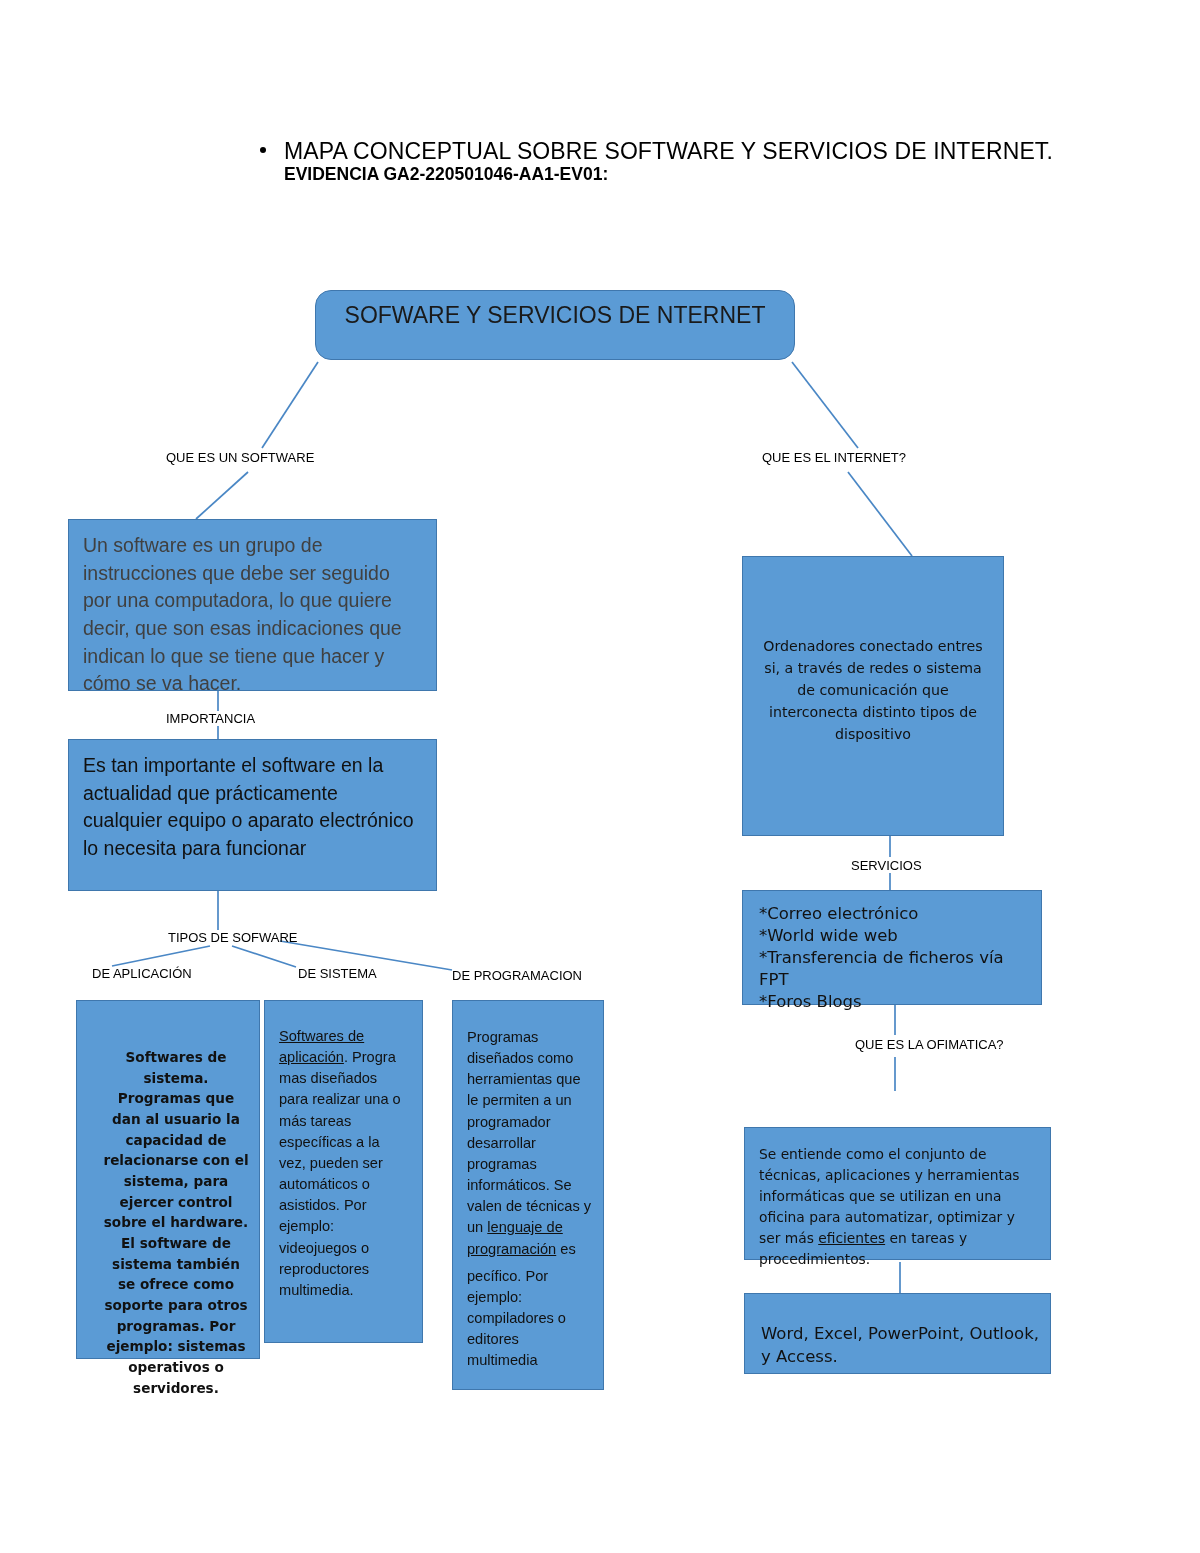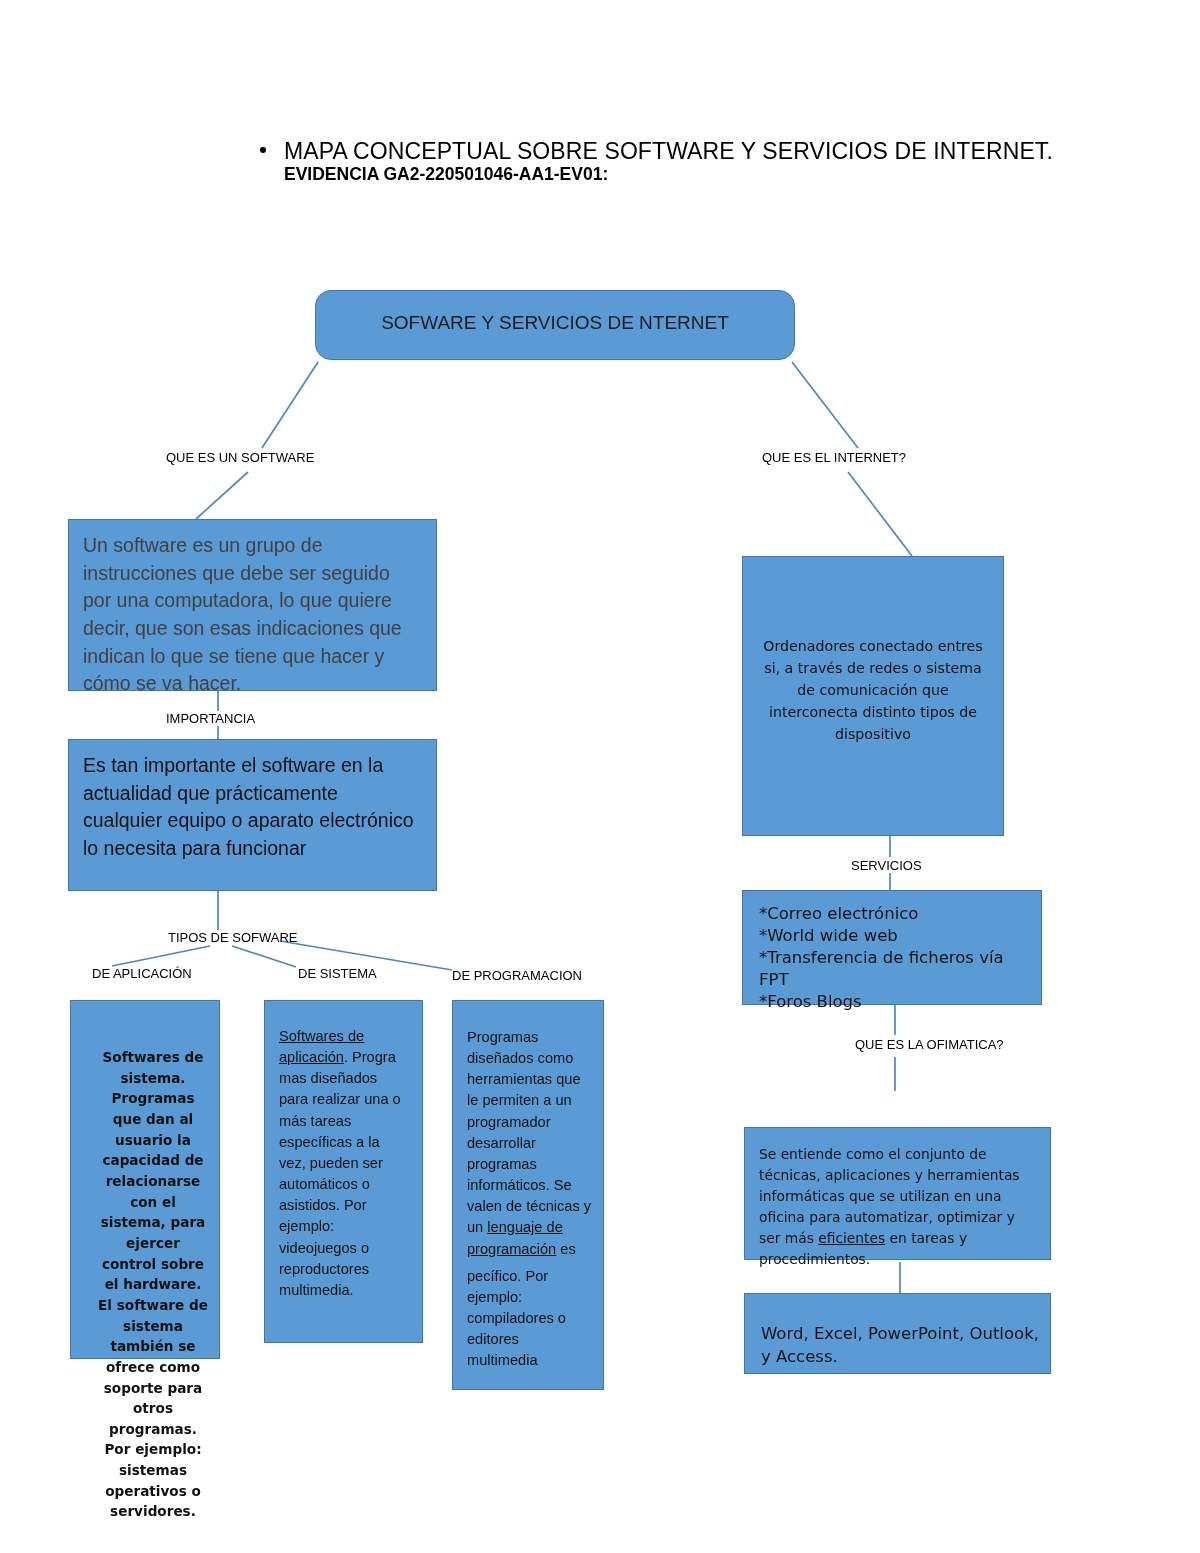--- a/index.html
+++ b/index.html
@@ -94,23 +94,23 @@
   #node-title {
     left: 315px;
     top: 290px;
     width: 480px;
     height: 70px;
   }
   #node-title .label {
     position: absolute;
     left: 0;
     right: 0;
-    top: 21px;
+    top: 11px;
     text-align: center;
-    font-size: 19px;
+    font-size: 23px;
     color: #1a1a1a;
   }
 
   #node-software-def {
     left: 68px;
     top: 519px;
     width: 369px;
     height: 172px;
     padding: 12px 14px 0 14px;
   }
@@ -127,23 +127,23 @@
     height: 152px;
     padding: 12px 14px 0 14px;
   }
   #node-importancia .body {
     font-size: 19.5px;
     line-height: 1.42;
     color: #111;
   }
 
   #node-sistema {
-    left: 70px;
+    left: 76px;
     top: 1000px;
-    width: 150px;
+    width: 184px;
     height: 359px;
     padding: 46px 10px 0 26px;
   }
   #node-sistema .body {
     font-size: 13.6px;
     line-height: 1.52;
     text-align: center;
     font-weight: bold;
     color: #111;
   }

